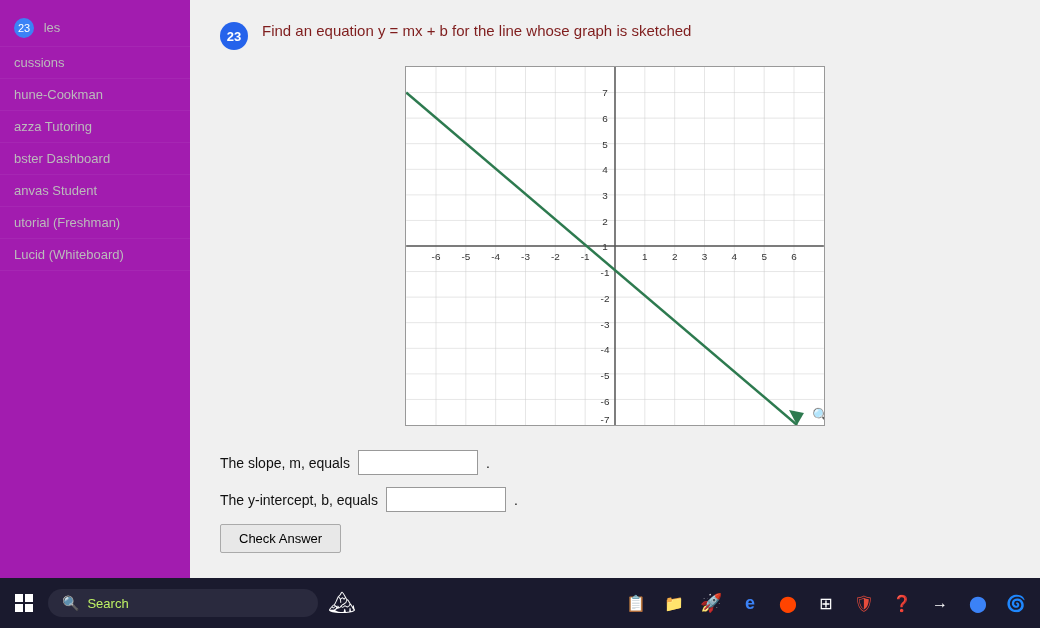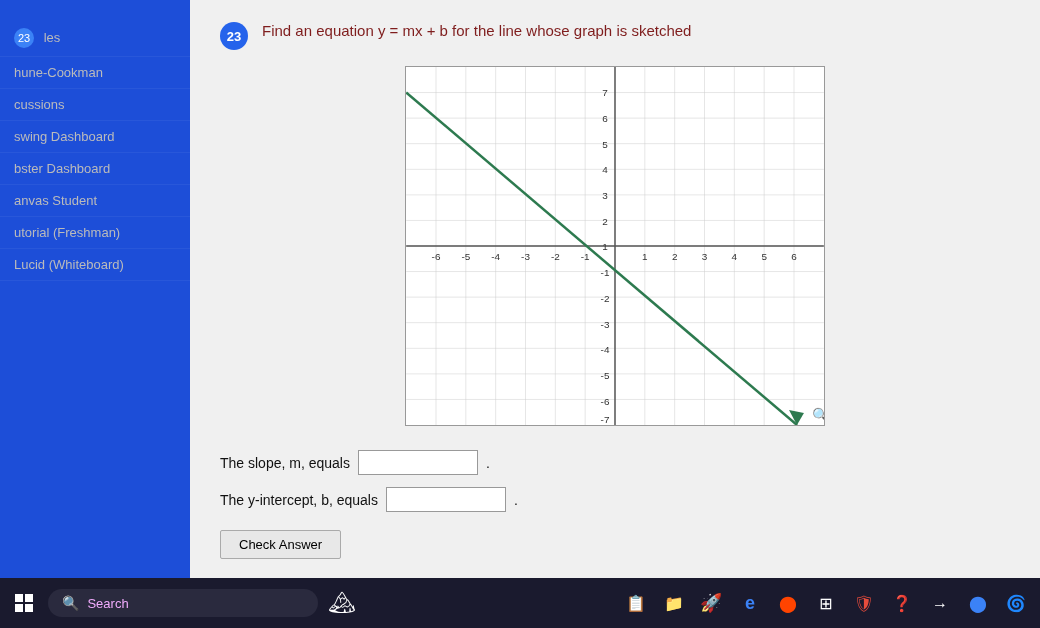--- a/index.html
+++ b/index.html
@@ -15,24 +15,24 @@
 
     .main-area {
       display: flex;
       flex: 1;
       overflow: hidden;
     }
 
     
     .sidebar {
       width: 190px;
-      background: #1d4ed8;
+      background: #a21caf;
       color: #ccc;
       font-size: 13px;
-      padding-top: 20px;
+      padding-top: 10px;
       flex-shrink: 0;
       display: flex;
       flex-direction: column;
     }
 
     .sidebar-item {
       padding: 8px 14px;
       cursor: pointer;
       color: #bbb;
       border-bottom: 1px solid rgba(255,255,255,0.05);
@@ -131,21 +131,20 @@
       font-size: 13px;
       outline: none;
     }
 
     .check-btn {
       background: #e8e8e8;
       border: 1px solid #aaa;
       padding: 6px 18px;
       font-size: 13px;
       cursor: pointer;
-      margin-top: 6px;
       border-radius: 2px;
     }
 
     
     .taskbar {
       height: 50px;
       background: #1a1a2e;
       display: flex;
       align-items: center;
       padding: 0 8px;
@@ -179,21 +178,21 @@
       border-radius: 16px;
       display: flex;
       align-items: center;
       padding: 6px 14px;
       gap: 8px;
       width: 270px;
       cursor: pointer;
     }
 
     .search-bar-text {
-      color: #f0abfc;
+      color: #bef264;
       font-size: 13px;
     }
 
     .taskbar-icons {
       display: flex;
       align-items: center;
       gap: 6px;
       margin-left: auto;
     }
 
@@ -214,27 +213,27 @@
 
 <div class="main-area">
 
   <div class="sidebar">
 
     <div class="sidebar-item">
       <span class="sidebar-badge">23</span>
       <span>les</span>
     </div>
     <div class="sidebar-item">
+      <span>cussions</span>
+    </div>
+    <div class="sidebar-item">
       <span>hune-Cookman</span>
     </div>
     <div class="sidebar-item">
-      <span>cussions</span>
-    </div>
-    <div class="sidebar-item">
-      <span>swing Dashboard</span>
+      <span>azza Tutoring</span>
     </div>
     <div class="sidebar-item">
       <span>bster Dashboard</span>
     </div>
     <div class="sidebar-item">
       <span>anvas Student</span>
     </div>
     <div class="sidebar-item">
       <span>utorial (Freshman)</span>
     </div>

